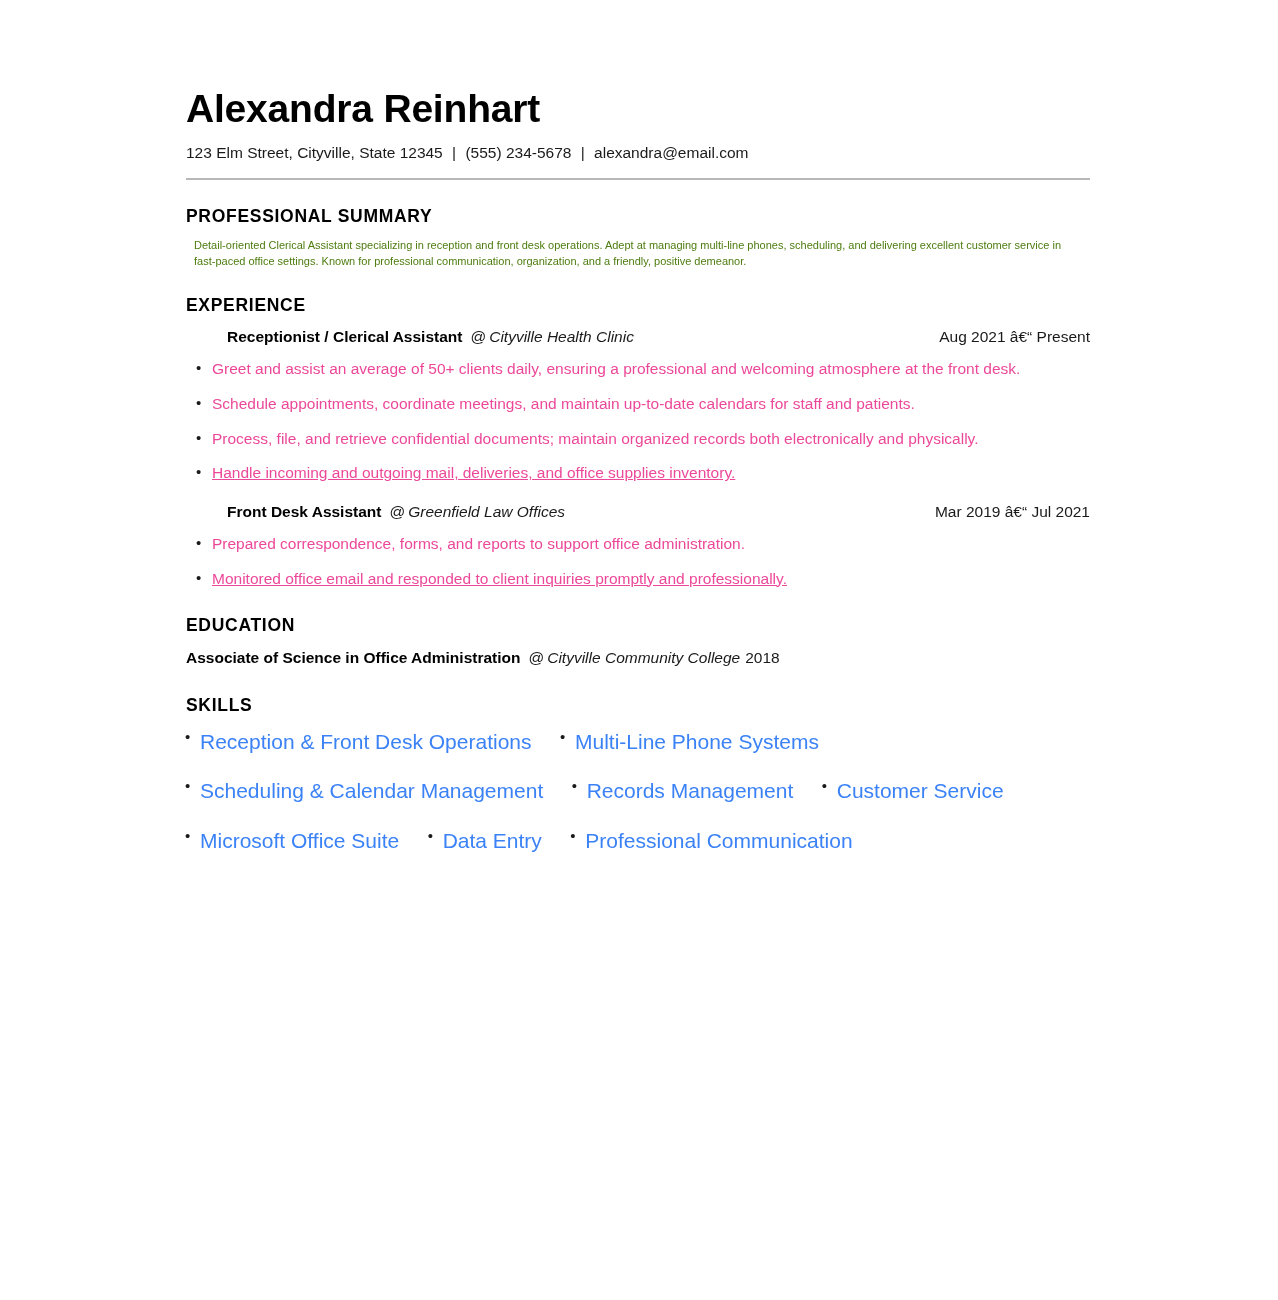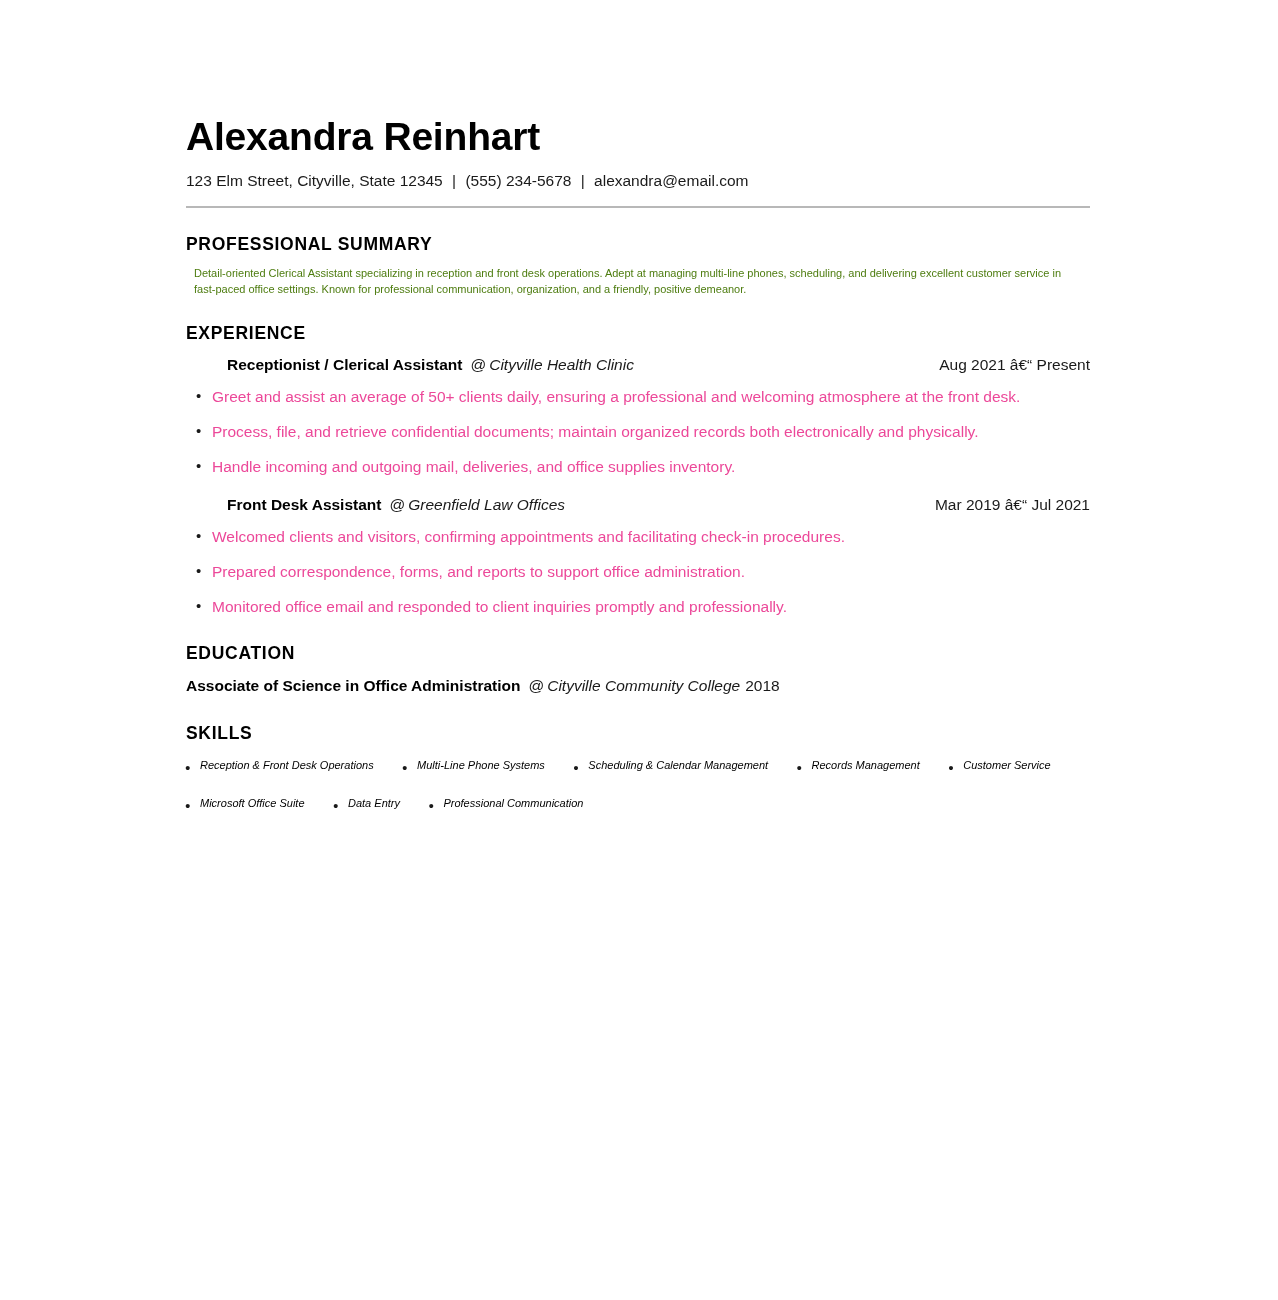--- a/index.html
+++ b/index.html
@@ -13,21 +13,21 @@
     min-height: 1300px;
     font-family: "Liberation Sans", sans-serif;
     color: #1a1a1a;
     -webkit-font-smoothing: antialiased;
   }
 
   .page {
     width: 1278px;
     min-height: 1300px;
     box-sizing: border-box;
-    padding: 116px 188px 0 186px;
+    padding: 88px 188px 0 186px;
   }
 
   
   .resume-name {
     font-size: 39px;
     font-weight: bold;
     letter-spacing: -0.2px;
     line-height: 1.08;
     margin: 0 0 12px 0;
     color: #000000;
@@ -118,20 +118,21 @@
   ul.bullets li {
     position: relative;
     font-size: 15.5px;
     line-height: 1.4;
     padding-left: 26px;
     margin-bottom: 13px;
     color: #ec4899;
   }
   ul.bullets li:last-child {
     margin-bottom: 0;
+    text-decoration: underline;
   }
   ul.bullets li::before {
     content: "\2022";
     position: absolute;
     left: 10px;
     top: -1px;
     font-size: 15px;
     color: #1a1a1a;
   }
 
@@ -161,28 +162,27 @@
   ul.skills-list {
     list-style: none;
     margin: 0;
     padding: 0;
     margin-left: -11px;
     max-width: 920px;
   }
   ul.skills-list li {
     display: inline-block;
     position: relative;
-    font-size: 11px;
+    font-size: 21px;
     line-height: 1.4;
     padding-left: 25px;
     padding-right: 14px;
     margin-bottom: 20px;
-    color: #000000;
+    color: #3b82f6;
     white-space: nowrap;
-    font-style: italic;
   }
   ul.skills-list li::before {
     content: "\2022";
     position: absolute;
     left: 10px;
     top: -1px;
     font-size: 15px;
     color: #1a1a1a;
   }
 </style>
@@ -215,34 +215,34 @@
 
     <div class="job">
       <div class="job-header">
         <div class="job-header-left">
           <span class="job-title">Receptionist / Clerical Assistant</span><span class="job-at">@</span><span class="job-company">Cityville Health Clinic</span>
         </div>
         <div class="job-dates">Aug 2021 â€“ Present</div>
       </div>
       <ul class="bullets">
         <li>Greet and assist an average of 50+ clients daily, ensuring a professional and welcoming atmosphere at the front desk.</li>
+        <li>Schedule appointments, coordinate meetings, and maintain up-to-date calendars for staff and patients.</li>
         <li>Process, file, and retrieve confidential documents; maintain organized records both electronically and physically.</li>
         <li>Handle incoming and outgoing mail, deliveries, and office supplies inventory.</li>
       </ul>
     </div>
 
     <div class="job">
       <div class="job-header">
         <div class="job-header-left">
           <span class="job-title">Front Desk Assistant</span><span class="job-at">@</span><span class="job-company">Greenfield Law Offices</span>
         </div>
         <div class="job-dates">Mar 2019 â€“ Jul 2021</div>
       </div>
       <ul class="bullets">
-        <li>Welcomed clients and visitors, confirming appointments and facilitating check-in procedures.</li>
         <li>Prepared correspondence, forms, and reports to support office administration.</li>
         <li>Monitored office email and responded to client inquiries promptly and professionally.</li>
       </ul>
     </div>
   </section>
 
   <section class="section">
     <h2 class="section-heading">EDUCATION</h2>
     <p class="edu-line">
       <span class="edu-degree">Associate of Science in Office Administration</span><span class="edu-at">@</span><span class="edu-school">Cityville Community College</span><span class="edu-year">2018</span>

